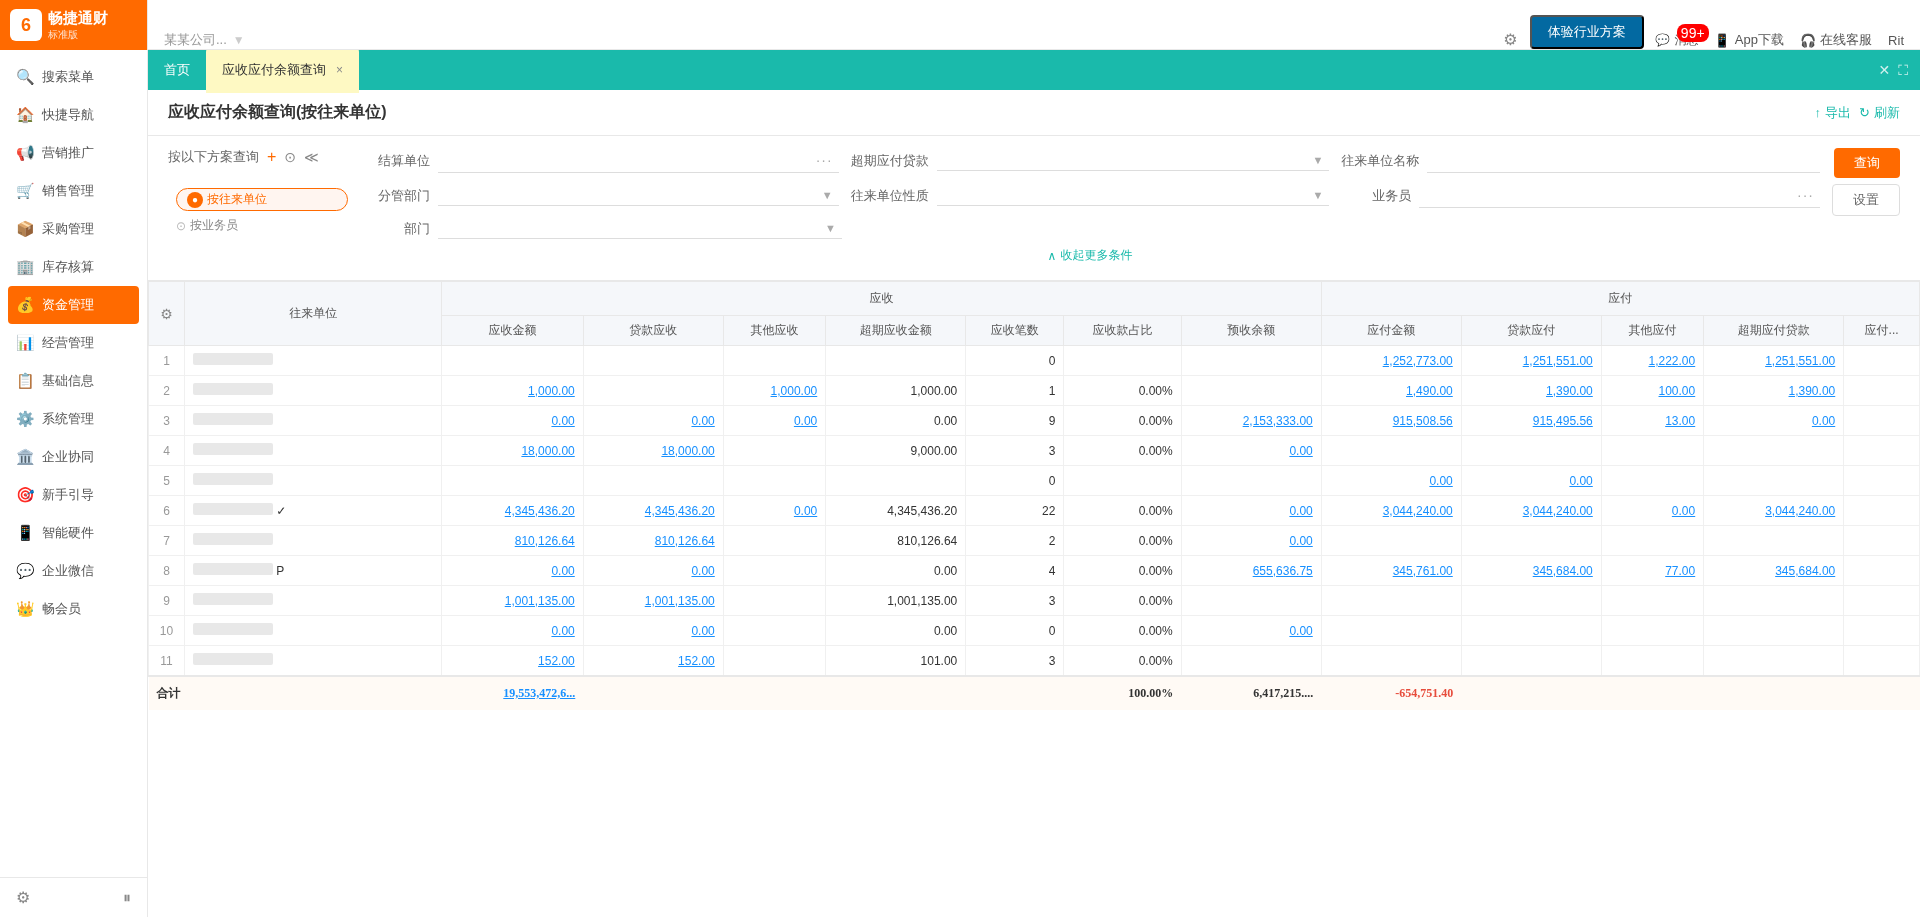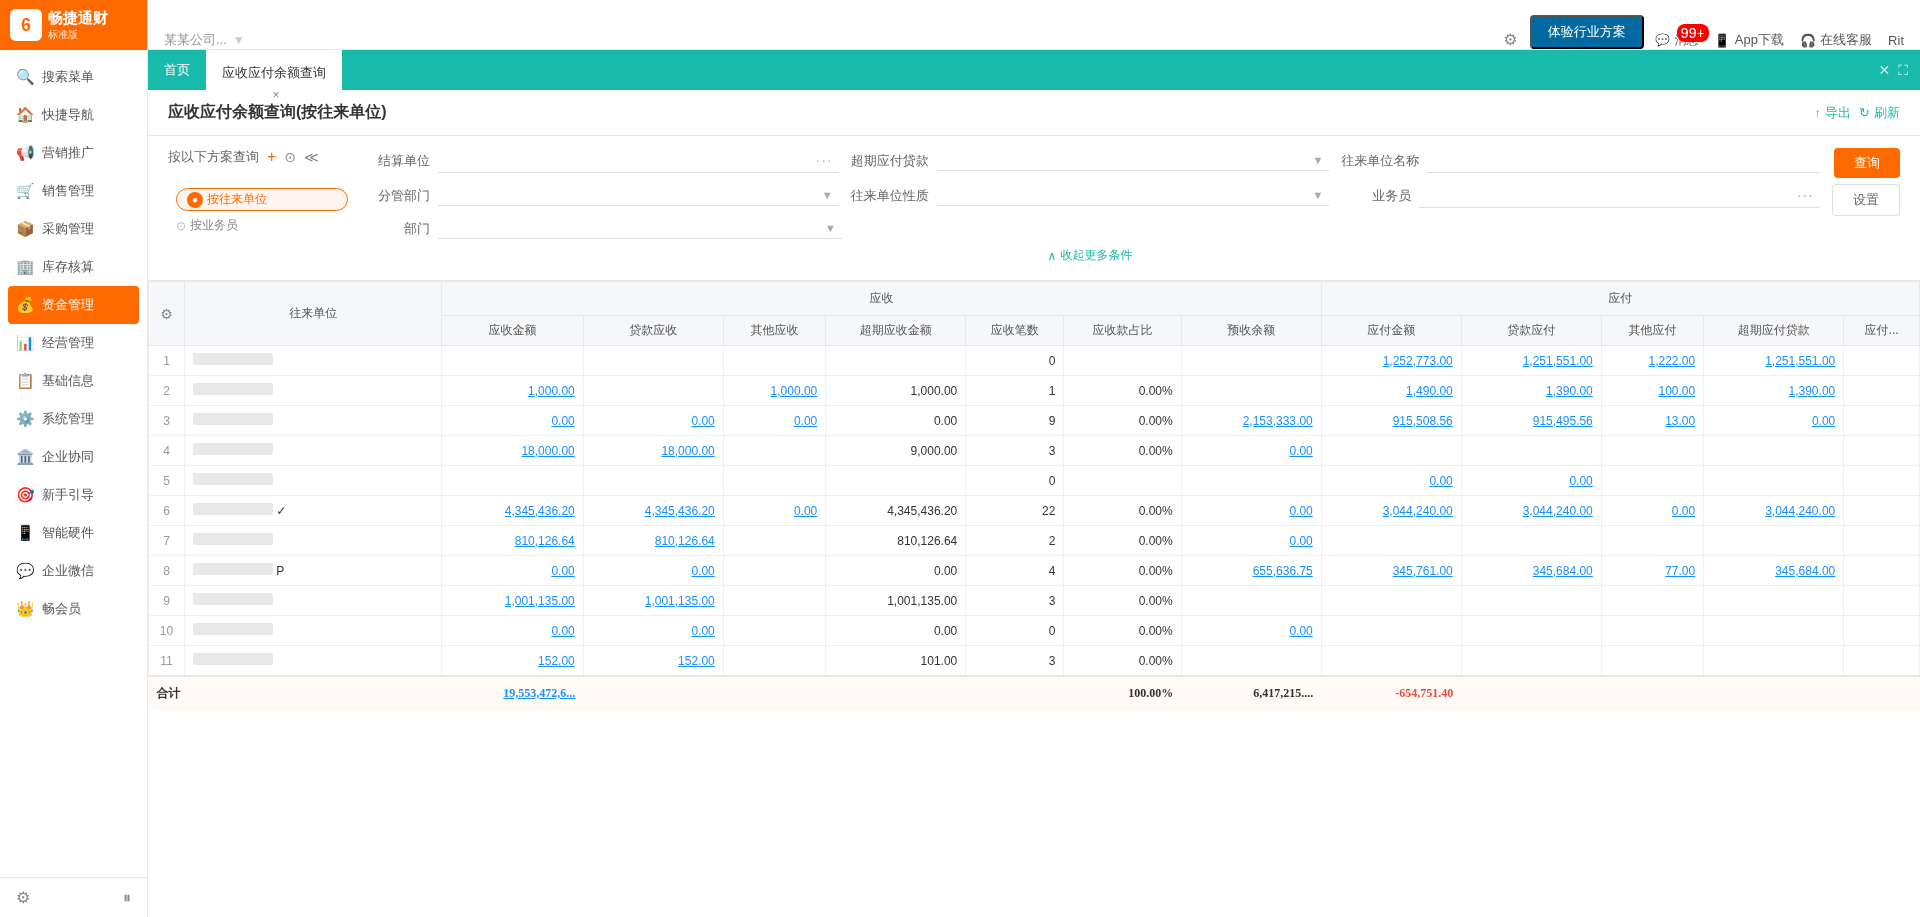--- a/index.html
+++ b/index.html
@@ -60,21 +60,21 @@
     .tabbar {
       position: fixed; left: 148px; top: 50px; right: 0; height: 40px;
       background: #1abaab; display: flex; align-items: center; z-index: 98;
     }
     .tab {
       height: 45px; padding: 16px 16px; display: flex; align-items: center; gap: 6px;
       color: rgba(255,255,255,0.8); cursor: pointer; font-size: 13px;
     }
     .tab.home { color: #fff; }
     .tab.active {
-      background: #ffffff; color: #333; border-radius: 4px 4px 0 0; flex-direction: column;
+      background: #fef9c3; color: #333; border-radius: 4px 4px 0 0;
     }
     .tab-close { font-size: 12px; color: #888; cursor: pointer; margin-left: 4px; }
     .tabbar-right {
       margin-left: auto; display: flex; align-items: center; gap: 8px; padding-right: 12px;
     }
     .tabbar-icon { color: rgba(255,255,255,0.8); font-size: 14px; cursor: pointer; }
 
     
     .main {
       position: fixed; left: 148px; top: 90px; right: 0; bottom: 0;

